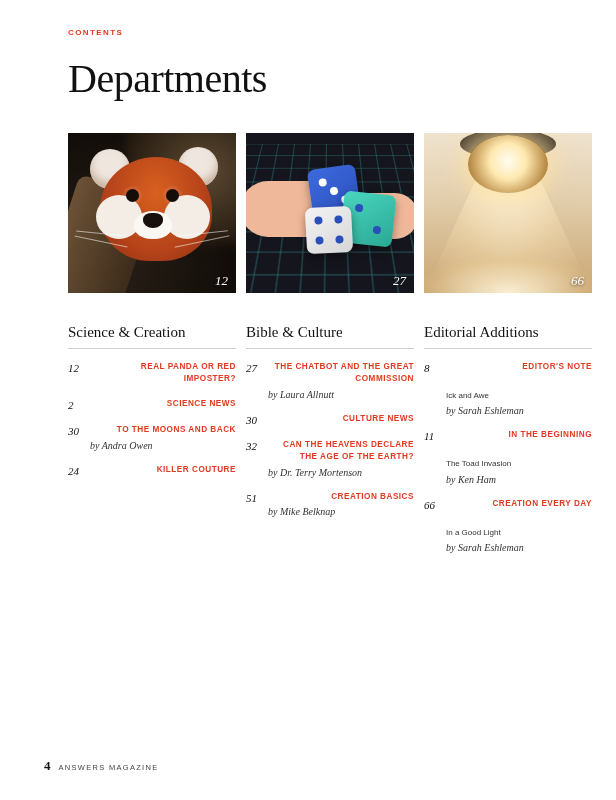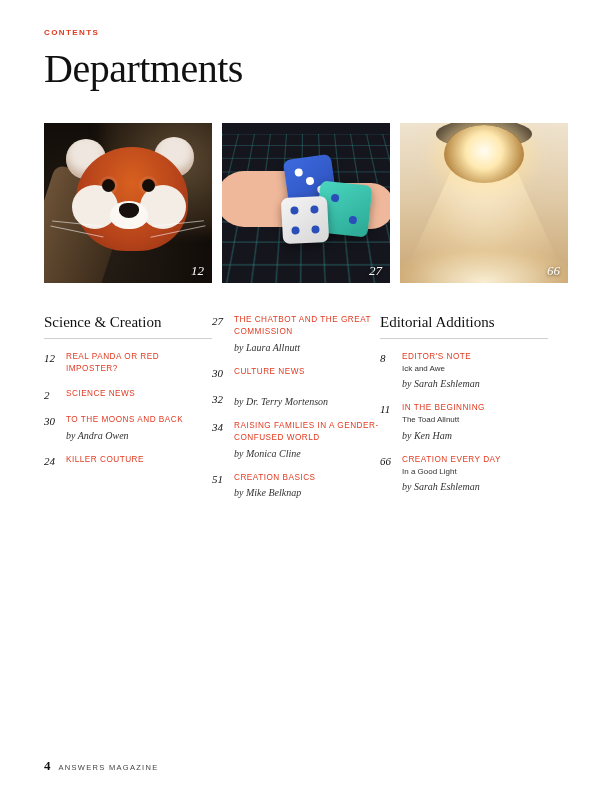--- a/index.html
+++ b/index.html
@@ -13,36 +13,36 @@
     font-family: "Liberation Sans", sans-serif;
     color: #1a1a1a;
     position: relative;
     overflow: hidden;
   }
   .page {
     width: 616px;
     height: 800px;
     position: relative;
     box-sizing: border-box;
-    padding: 0 44px;
+    padding: 0 68px;
   }
   .kicker {
     color: #e23a21;
     font-size: 8px;
     font-weight: bold;
     letter-spacing: 1.4px;
     padding-top: 28px;
     text-transform: uppercase;
   }
   .page-title {
     font-family: "Liberation Serif", serif;
     font-size: 40px;
     font-weight: normal;
     letter-spacing: -0.5px;
-    margin: 8px 0 0 0;
+    margin: 18px 0 0 0;
     color: #111;
   }
 
   
   .img-row {
     display: flex;
     gap: 10px;
     margin-top: 31px;
   }
   .img-card {
@@ -262,20 +262,21 @@
     margin-left: -95px;
     width: 190px;
     height: 74px;
     border-radius: 50%;
     background: radial-gradient(ellipse, rgba(255,248,225,.85) 0%, rgba(240,210,150,.2) 60%, rgba(0,0,0,0) 72%);
   }
 
   
   .cols {
     display: flex;
+    gap: 10px;
     margin-top: 31px;
   }
   .col { width: 168px; flex: 0 0 168px; }
   .col-head {
     font-family: "Liberation Serif", serif;
     font-size: 15px;
     color: #111;
     padding-bottom: 7px;
     border-bottom: 1px solid #cfcfcf;
     margin-bottom: 12px;
@@ -289,30 +290,31 @@
     font-family: "Liberation Serif", serif;
     font-style: italic;
     font-size: 11px;
     color: #111;
     padding-top: 1px;
   }
   .entry .body { flex: 1; }
   .entry .title {
     color: #e23a21;
     font-size: 8.2px;
-    font-weight: normal;
+    font-weight: bold;
     letter-spacing: .5px;
     line-height: 1.45;
     text-transform: uppercase;
+    text-align: right;
   }
   .entry .sub {
     font-size: 8px;
     color: #333;
     line-height: 1.45;
-    margin-top: 0;
+    margin-top: 17px;
   }
   .entry .byline {
     font-family: "Liberation Serif", serif;
     font-style: italic;
     font-size: 10px;
     color: #333;
     margin-top: 4px;
   }
 
   
@@ -433,50 +435,45 @@
 
       <div class="entry">
         <div class="num">24</div>
         <div class="body">
           <div class="title">KILLER COUTURE</div>
         </div>
       </div>
     </div>
 
     <div class="col">
+      <div class="col-head">Bible &amp; Culture</div>
 
       <div class="entry">
         <div class="num">27</div>
         <div class="body">
           <div class="title">THE CHATBOT AND THE GREAT COMMISSION</div>
           <div class="byline">by Laura Allnutt</div>
         </div>
       </div>
 
       <div class="entry">
         <div class="num">30</div>
         <div class="body">
           <div class="title">CULTURE NEWS</div>
         </div>
       </div>
 
       <div class="entry">
         <div class="num">32</div>
         <div class="body">
+          <div class="title">CAN THE HEAVENS DECLARE THE AGE OF THE EARTH?</div>
           <div class="byline">by Dr. Terry Mortenson</div>
         </div>
       </div>
 
-      <div class="entry">
-        <div class="num">34</div>
-        <div class="body">
-          <div class="title">RAISING FAMILIES IN A GENDER-CONFUSED WORLD</div>
-          <div class="byline">by Monica Cline</div>
-        </div>
-      </div>
 
       <div class="entry">
         <div class="num">51</div>
         <div class="body">
           <div class="title">CREATION BASICS</div>
           <div class="byline">by Mike Belknap</div>
         </div>
       </div>
     </div>
 
@@ -489,21 +486,21 @@
           <div class="title">EDITOR'S NOTE</div>
           <div class="sub">Ick and Awe</div>
           <div class="byline">by Sarah Eshleman</div>
         </div>
       </div>
 
       <div class="entry">
         <div class="num">11</div>
         <div class="body">
           <div class="title">IN THE BEGINNING</div>
-          <div class="sub">The Toad Allnutt</div>
+          <div class="sub">The Toad Invasion</div>
           <div class="byline">by Ken Ham</div>
         </div>
       </div>
 
 
 
       <div class="entry">
         <div class="num">66</div>
         <div class="body">
           <div class="title">CREATION EVERY DAY</div>

